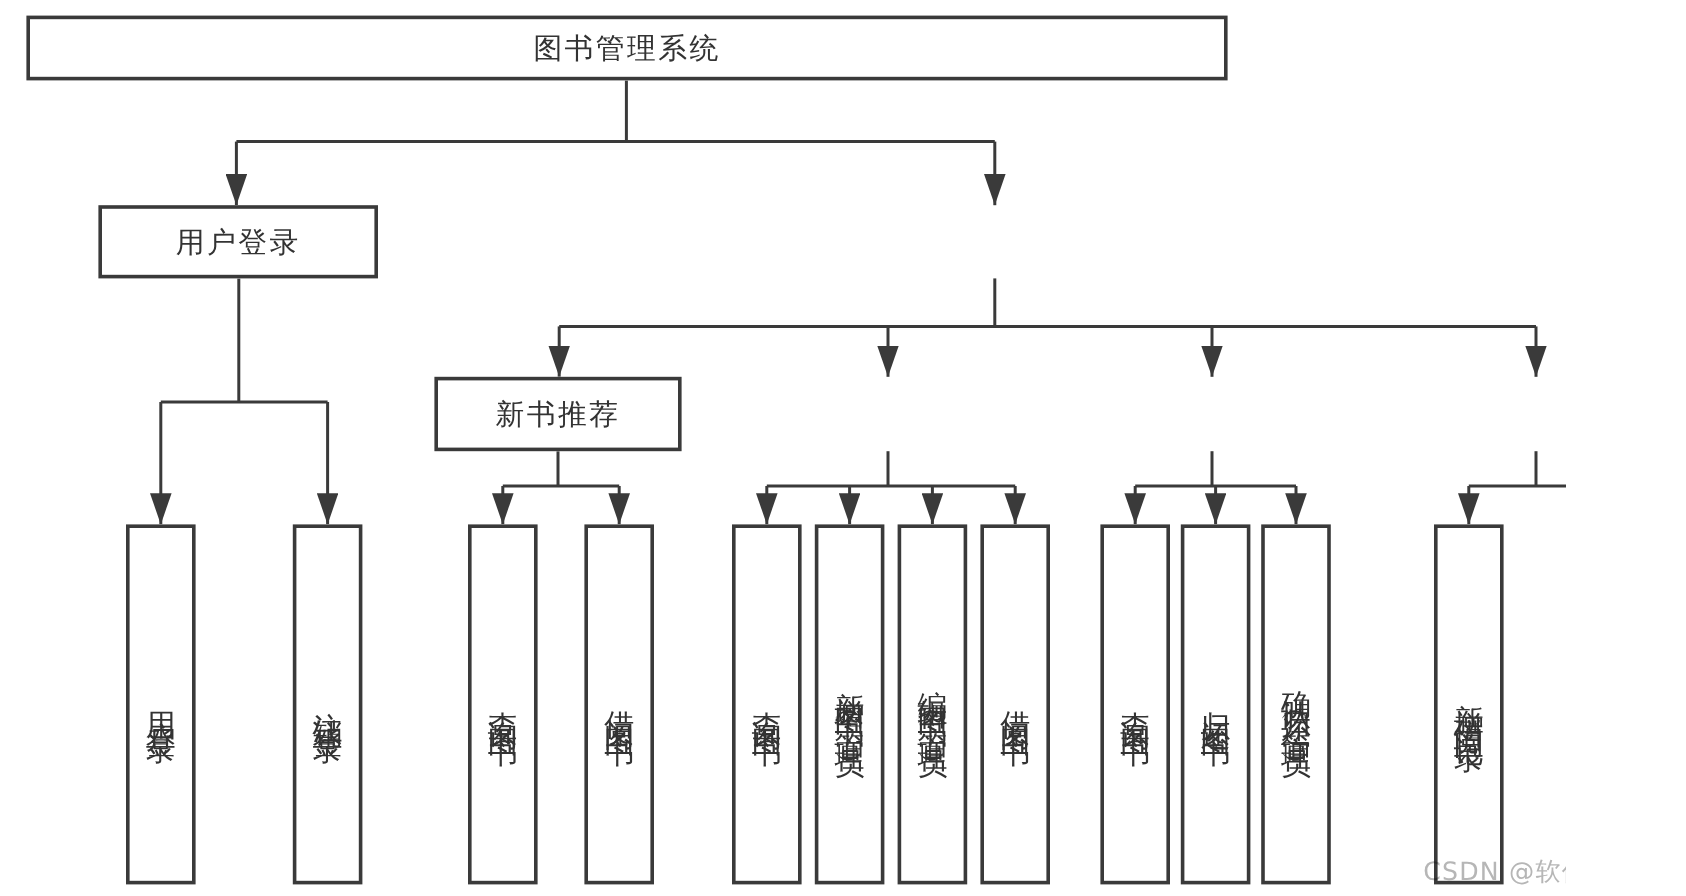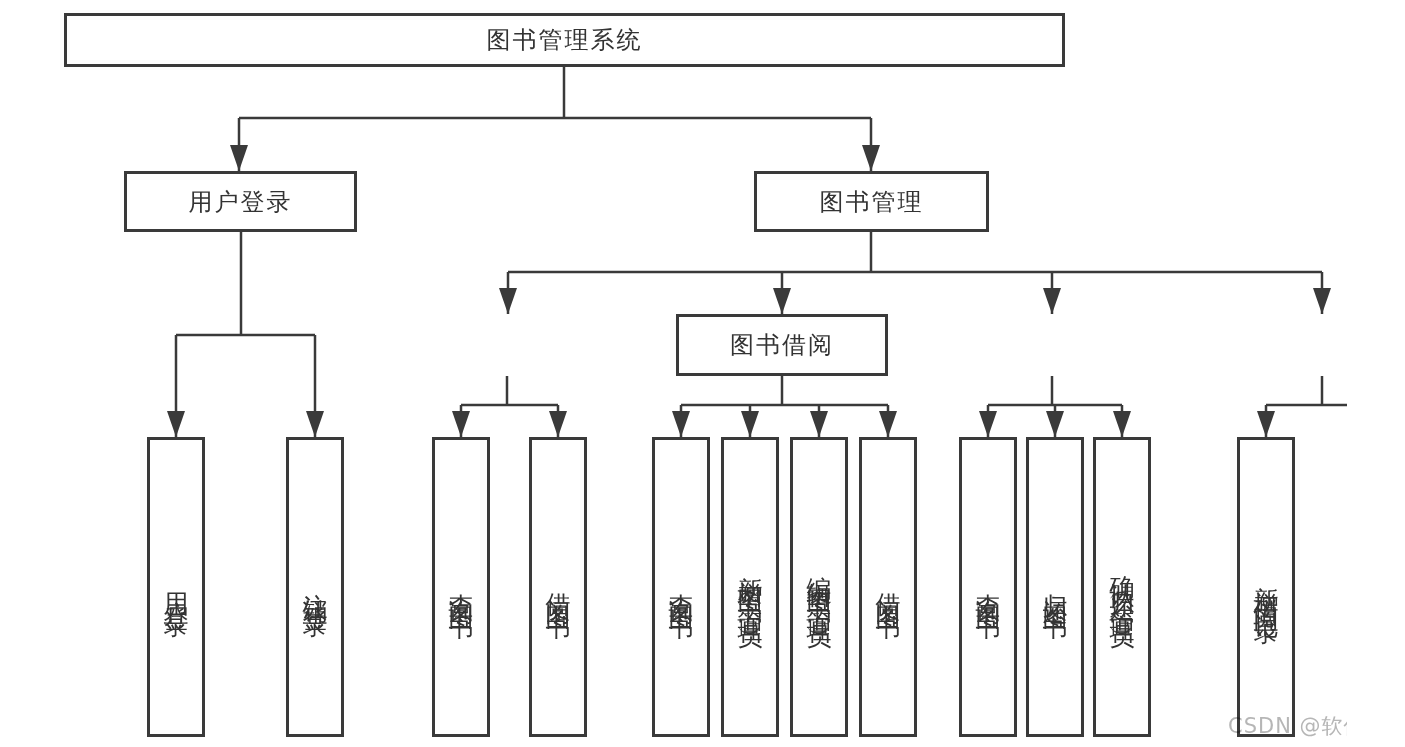--- a/index.html
+++ b/index.html
@@ -7,21 +7,20 @@
     padding: 0;
     background: #ffffff;
     font-family: "DejaVu Sans", "Liberation Sans", sans-serif;
   }
   .canvas {
     position: relative;
     width: 1305px;
     height: 747px;
     background: #ffffff;
     overflow: hidden;
-    margin-left: 42px;
   }
   svg.connectors {
     position: absolute;
     left: 0;
     top: 0;
     z-index: 1;
   }
   .node {
     position: absolute;
     box-sizing: border-box;
@@ -138,26 +137,23 @@
     </g>
   </svg>
 
   <div class="node hbox n-root">
     <span>图书管理系统</span>
   </div>
 
   <div class="node hbox n-login">
     <span>用户登录</span>
   </div>
-  <div class="node hbox n-mgmt">
-    <span>图书管理</span>
-  </div>
-
-  <div class="node hbox n-borrow">
-    <span>图书借阅</span>
+
+  <div class="node hbox n-rec">
+    <span>新书推荐</span>
   </div>
 
   <div class="node leaf l-a1">
     <span class="vlabel">用户登录</span>
   </div>
   <div class="node leaf l-a2">
     <span class="vlabel">注销登录</span>
   </div>
 
   <div class="node leaf l-b1">

